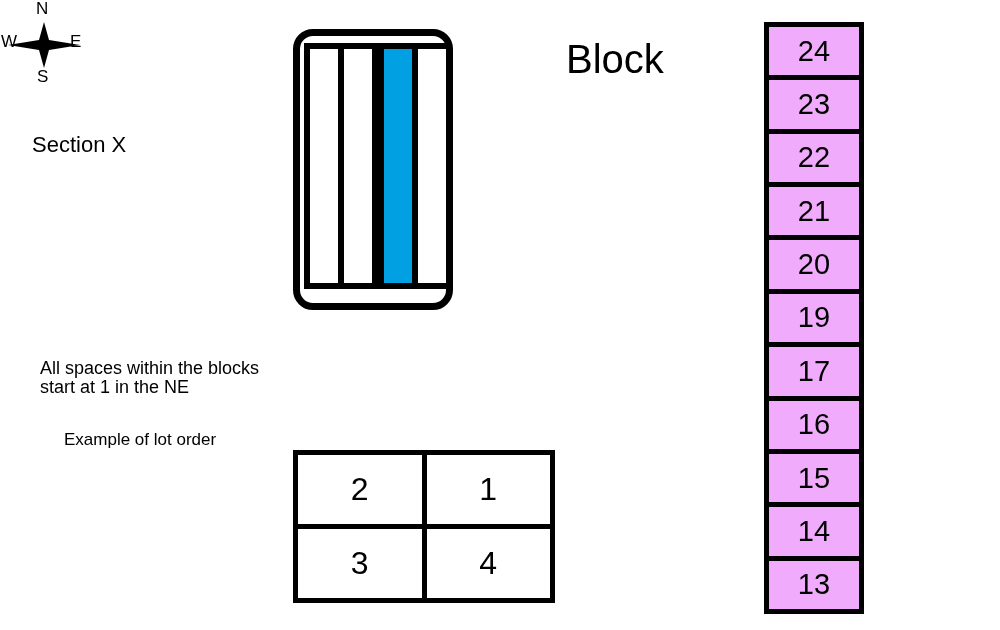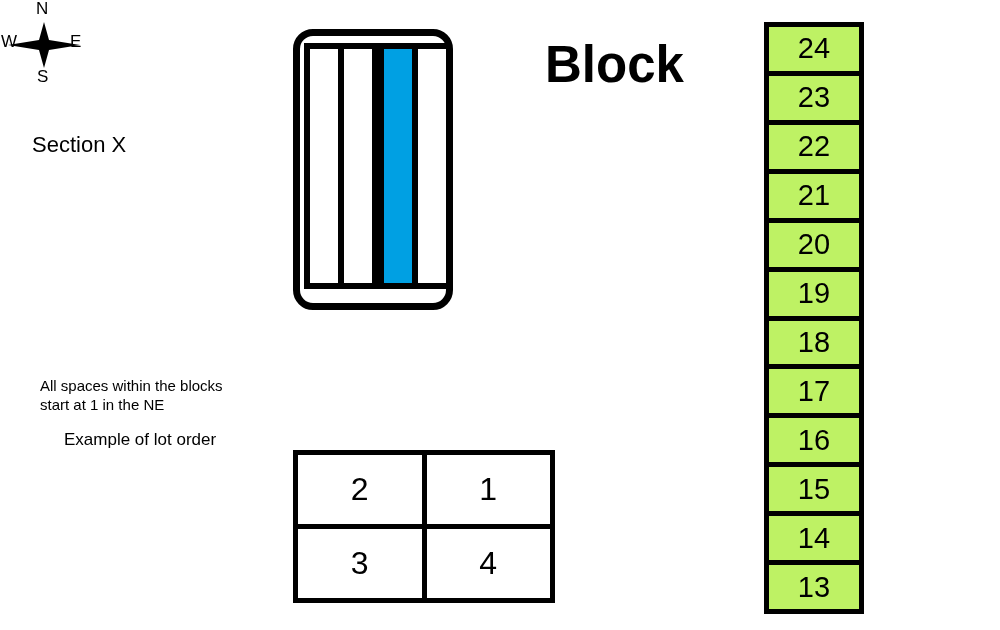--- a/index.html
+++ b/index.html
@@ -53,22 +53,22 @@
     top: 133px;
     font-size: 22px;
     line-height: 1.1;
     white-space: nowrap;
   }
 
   
   #note-text {
     position: absolute;
     left: 40px;
-    top: 376px;
-    font-size: 15px;
+    top: 359px;
+    font-size: 18px;
     line-height: 19px;
     white-space: nowrap;
   }
   #example-label {
     position: absolute;
     left: 64px;
     top: 430px;
     font-size: 17px;
     line-height: 1.2;
     white-space: nowrap;
@@ -111,26 +111,25 @@
   .block-cell + .block-cell {
     border-left: 6px solid #000000;
   }
   .block-cell.filled {
     background: #00a0e3;
   }
 
   
   #block-label {
     position: absolute;
-    left: 545px;
+    left: 566px;
     top: 37px;
-    font-size: 51px;
+    font-size: 40px;
     line-height: 1.1;
     white-space: nowrap;
-    font-weight: bold;
   }
 
   
   #lot-grid {
     position: absolute;
     left: 293px;
     top: 450px;
     width: 262px;
     height: 153px;
     border: 5px solid #000000;
@@ -171,21 +170,21 @@
     display: flex;
     flex-direction: column;
   }
   .space-cell {
     flex: 1 1 0;
     display: flex;
     align-items: center;
     justify-content: center;
     font-size: 29px;
     line-height: 1;
-    background: #bef264;
+    background: #f0abfc;
   }
   .space-cell + .space-cell {
     border-top: 5px solid #000000;
   }
 </style>
 </head>
 <body>
 
 <div id="canvas">
 
@@ -232,21 +231,20 @@
     </div>
   </div>
 
   <div id="space-column">
     <div class="space-cell">24</div>
     <div class="space-cell">23</div>
     <div class="space-cell">22</div>
     <div class="space-cell">21</div>
     <div class="space-cell">20</div>
     <div class="space-cell">19</div>
-    <div class="space-cell">18</div>
     <div class="space-cell">17</div>
     <div class="space-cell">16</div>
     <div class="space-cell">15</div>
     <div class="space-cell">14</div>
     <div class="space-cell">13</div>
   </div>
 
 </div>
 
 </body></html>

